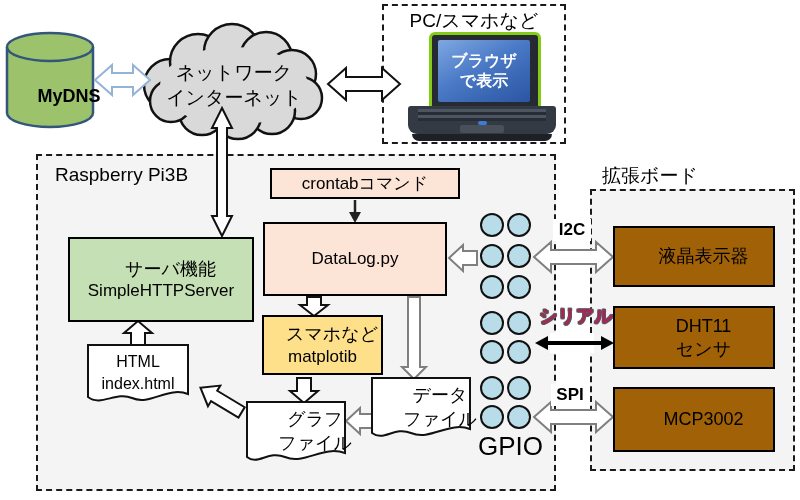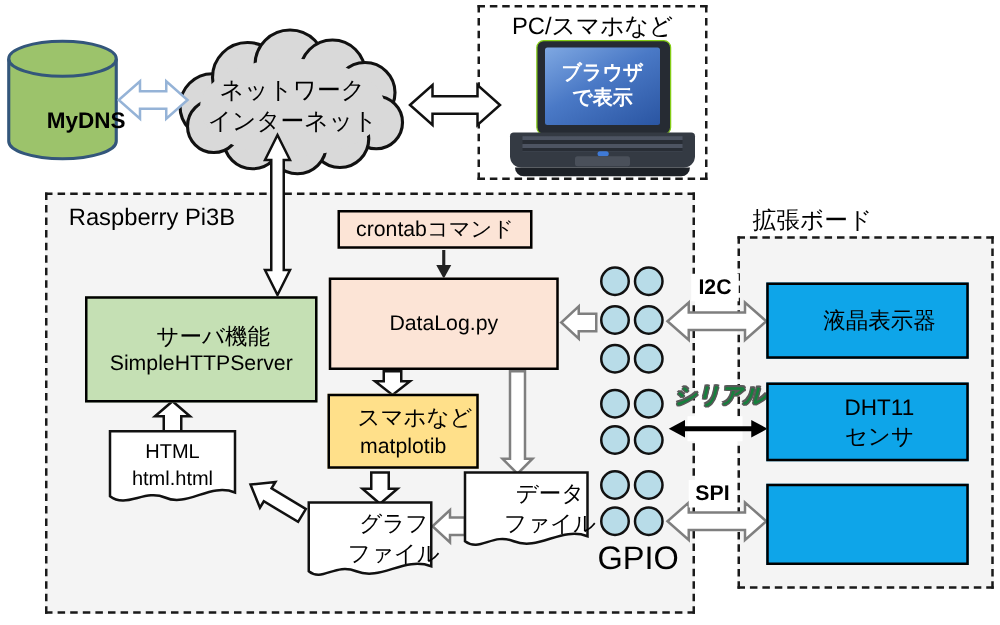--- a/index.html
+++ b/index.html
@@ -7,31 +7,31 @@
           font-family:"Liberation Sans","DejaVu Sans",sans-serif;color:#000;}
   .abs{position:absolute;}
   .z1{z-index:1}.z2{z-index:2}.z3{z-index:3}.z4{z-index:4}
   .dashedbox{border:2px dashed #1a1a1a;box-sizing:border-box;}
   .graybg{background:#F4F4F4;}
   .solidbox{border:2px solid #000;box-sizing:border-box;display:flex;flex-direction:column;
             align-items:center;justify-content:center;text-align:center;line-height:1.25;}
   .peach{background:#FCE4D6;}
   .green{background:#C5E0B4;}
   .yellow{background:#FFE08A;}
-  .blue{background:#0ea5e9;}
+  .blue{background:#a16207;}
   .doc-text{display:flex;flex-direction:column;align-items:center;text-align:left;line-height:1.35;}
   .t19{font-size:19px;} .t18{font-size:18px;padding-left:19px;} .t17{font-size:17px;} .t16{font-size:16px;} .t20{font-size:26px;}
   .buslabel{background:#fff;text-align:center;font-weight:700;font-size:17px;line-height:22px;}
-  .outlined{color:#15803d;font-size:18px;font-weight:700;
+  .outlined{color:#be185d;font-size:18px;font-weight:700;
     text-shadow:-1px -1px 0 #595959,1px -1px 0 #595959,-1px 1px 0 #595959,1px 1px 0 #595959,
-                 0 -1px 0 #595959,0 1px 0 #595959,-1px 0 0 #595959,1px 0 0 #595959;font-style:italic;}
+                 0 -1px 0 #595959,0 1px 0 #595959,-1px 0 0 #595959,1px 0 0 #595959;}
   svg{display:block;}
   
   .lap-screen{position:absolute;left:21px;top:2px;width:106px;height:74px;background:#262b33;
-              border:1px solid #84cc16;border-radius:6px;}
+              border:3px solid #84cc16;border-radius:6px;}
   .lap-display{position:absolute;left:6px;top:5px;width:92px;height:62px;border-radius:2px;
                background:linear-gradient(150deg,#7fa8e2 0%,#4a79c6 45%,#2a55a2 100%);
                display:flex;flex-direction:column;align-items:center;justify-content:center;
                color:#fff;font-weight:700;font-size:16px;line-height:20px;text-align:center;}
   .lap-base{position:absolute;left:0;top:76px;width:148px;height:28px;background:#343a43;
             border-radius:3px 3px 9px 9px;overflow:hidden;}
   .lap-keys{position:absolute;left:10px;top:3px;width:128px;height:12px;
             background:repeating-linear-gradient(to bottom,#4d5462 0 3px,#282d35 3px 6px);}
   .lap-trackpoint{position:absolute;left:70px;top:15px;width:9px;height:4px;background:#3f7ad6;border-radius:2px;}
   .lap-touchpad{position:absolute;left:52px;top:19px;width:44px;height:8px;background:#4a505a;border-radius:2px;}
@@ -139,41 +139,41 @@
     <div class="lap-base">
       <div class="lap-keys"></div>
       <div class="lap-trackpoint"></div>
       <div class="lap-touchpad"></div>
     </div>
     <div class="lap-lip"></div>
   </div>
 
   <div class="abs z4 t19" style="left:55px;top:164px;">Raspberry Pi3B</div>
 
-  <div class="abs z3 solidbox peach t17" style="left:270px;top:168px;width:156px;height:31px;">
+  <div class="abs z3 solidbox peach t17" style="left:270px;top:168px;width:190px;height:31px;">
     <div>crontabコマンド</div>
   </div>
 
   <div class="abs z3 solidbox peach t17" style="left:263px;top:222px;width:184px;height:74px;">
     <div>DataLog.py</div>
   </div>
 
   <div class="abs z3 solidbox green" style="left:68px;top:237px;width:186px;height:85px;">
     <div class="t18">サーバ機能</div>
     <div class="t17">SimpleHTTPServer</div>
   </div>
 
   <div class="abs z3 solidbox yellow" style="left:262px;top:315px;width:121px;height:60px;">
     <div class="t18">スマホなど</div>
     <div class="t17">matplotib</div>
   </div>
 
   <div class="abs z4 doc-text t16" style="left:88px;top:351px;width:100px;">
     <div>HTML</div>
-    <div>html.html</div>
+    <div>index.html</div>
   </div>
   <div class="abs z4 doc-text t18" style="left:247px;top:407px;width:98px;">
     <div>グラフ</div>
     <div>ファイル</div>
   </div>
   <div class="abs z4 doc-text t18" style="left:372px;top:383px;width:98px;">
     <div>データ</div>
     <div>ファイル</div>
   </div>
 
@@ -186,15 +186,16 @@
   <div class="abs z4 t19" style="left:602px;top:163px;">拡張ボード</div>
 
   <div class="abs z3 solidbox blue t18" style="left:613px;top:226px;width:162px;height:61px;">
     <div>液晶表示器</div>
   </div>
   <div class="abs z3 solidbox blue t18" style="left:613px;top:306px;width:162px;height:63px;">
     <div>DHT11</div>
     <div>センサ</div>
   </div>
   <div class="abs z3 solidbox blue t18" style="left:613px;top:387px;width:162px;height:65px;">
+    <div>MCP3002</div>
   </div>
 
 </div>
 
 </body></html>

